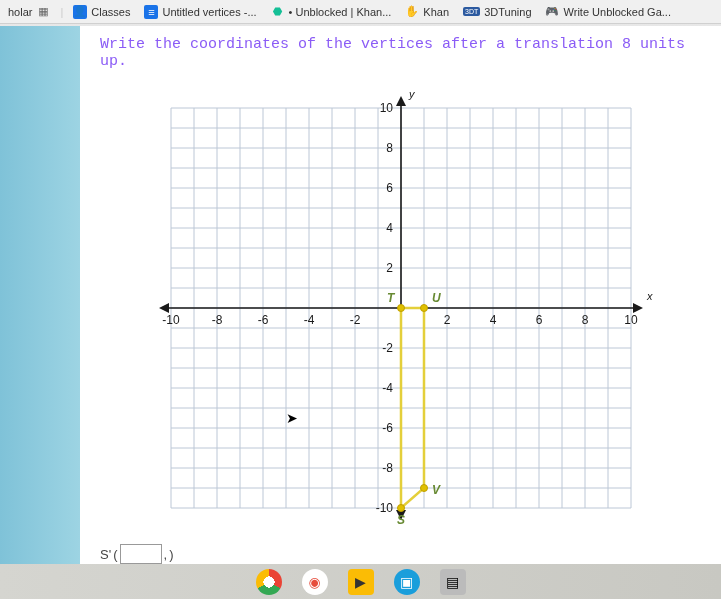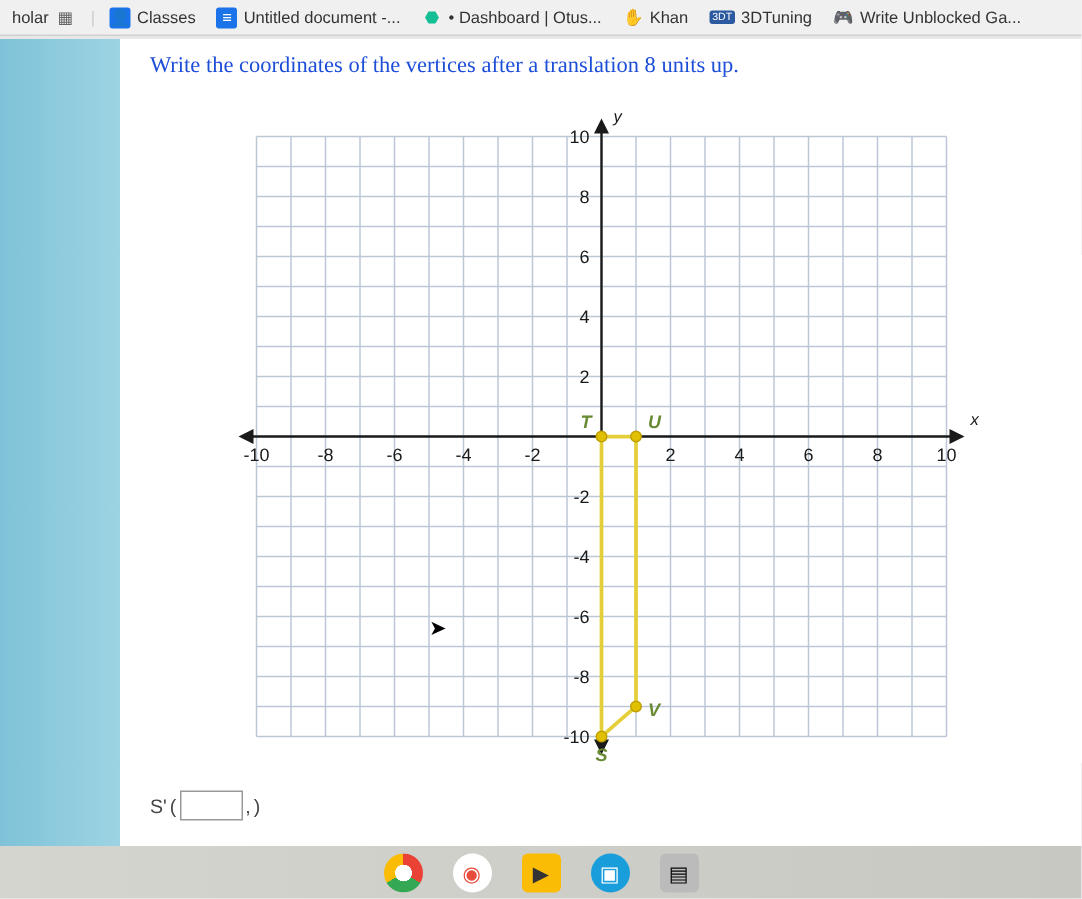--- a/index.html
+++ b/index.html
@@ -30,23 +30,23 @@
   .icon-otus { color:#444;}
   .icon-3dt { background:#2c5aa0; color:white; font-size:7px; padding:1px 2px; border-radius:2px;}
   .icon-unbl { color:#e06c00;}
   .left-strip { position:absolute; left:0; top:26px; bottom:35px; width:80px; background: linear-gradient(to right, #7fc2d8, #9dd4e3); }
   .content {
     position:absolute; left:80px; right:0; top:26px; bottom:35px;
     background:white;
     padding: 10px 20px;
   }
   .question {
-    font-family: Liberation Serif, serif;
+    font-family: Liberation Mono, monospace;
     font-size: 15px;
-    color:#1d4ed8;
+    color:#8b5cf6;
     margin-bottom: 8px;
   }
   .graph-wrap { display:flex; justify-content:center; }
   svg.graph { display:block; }
   .grid line { stroke:#bcc7d6; stroke-width:1; }
   .axis line { stroke:#1a1a1a; stroke-width:1.6; }
   .arrow { fill:#1a1a1a; }
   .tick text { font-size:12px; fill:#1a1a1a; font-family: Verdana, sans-serif;}
   .poly { fill:none; stroke:#e4cf3a; stroke-width:2.5; }
   .vertex { fill:#e0c000; stroke:#c0a000; stroke-width:1; }
@@ -75,25 +75,25 @@
     <span>holar</span>
     <span class="tab-icon icon-grid">▦</span>
   </span>
   <span style="color:#ccc;">|</span>
   <span class="tab-seg">
     <span class="tab-icon icon-blue">👤</span>
     <span>Classes</span>
   </span>
   <span class="tab-seg">
     <span class="tab-icon icon-doc">≡</span>
-    <span>Untitled document -...</span>
+    <span>Untitled vertices -...</span>
   </span>
   <span class="tab-seg">
     <span class="tab-icon icon-khan">⬣</span>
-    <span>• Dashboard | Otus...</span>
+    <span>• Unblocked | Khan...</span>
   </span>
   <span class="tab-seg">
     <span class="tab-icon icon-otus">✋</span>
     <span>Khan</span>
   </span>
   <span class="tab-seg">
     <span class="icon-3dt">3DT</span>
     <span>3DTuning</span>
   </span>
   <span class="tab-seg">

